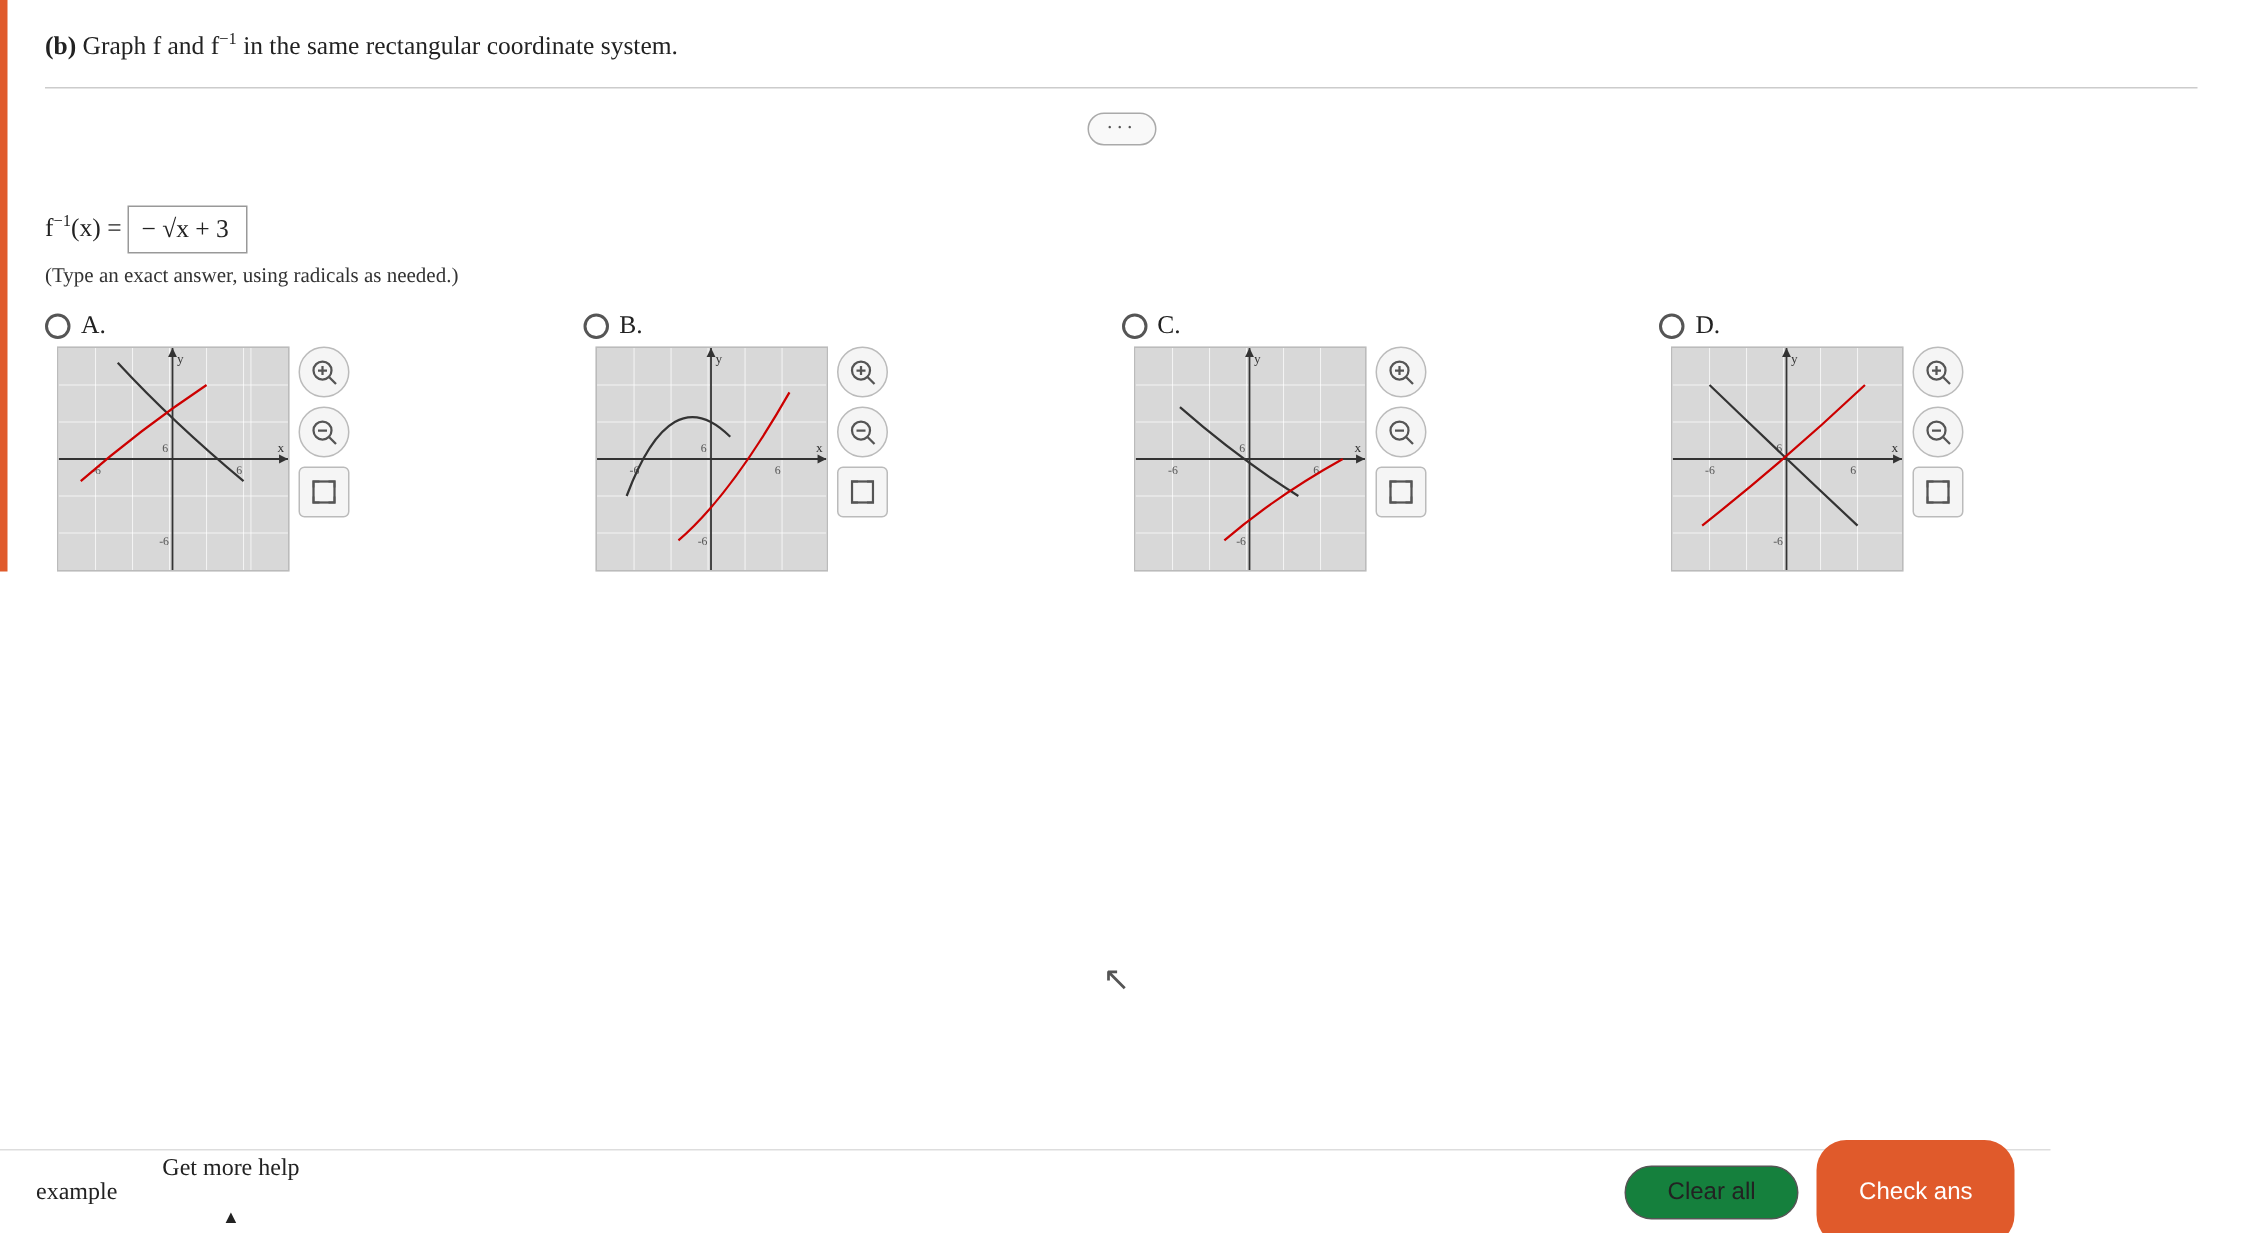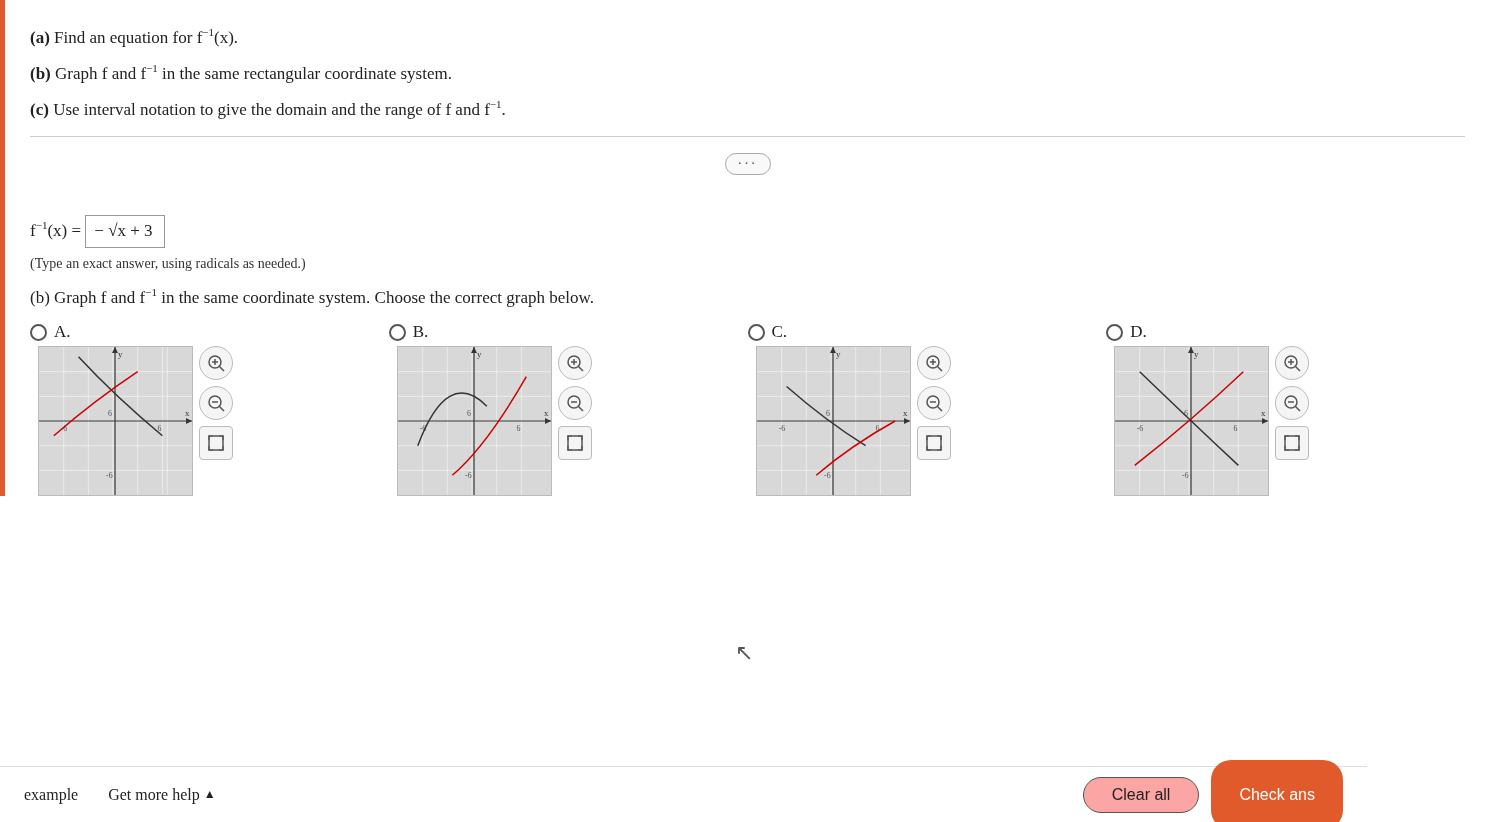--- a/index.html
+++ b/index.html
@@ -182,36 +182,37 @@
     .bottom-left {
       display: flex;
       gap: 30px;
       align-items: center;
       font-size: 16px;
     }
 
     .get-more-help {
       display: flex;
       align-items: center;
-      gap: 4px;
+      gap: 16px;
       cursor: pointer;
+      flex-direction: column;
     }
 
     .bottom-right {
       display: flex;
       gap: 12px;
       align-items: center;
     }
 
     .btn-clear-all {
       border: 1px solid #555;
       border-radius: 20px;
       padding: 8px 28px;
       font-size: 16px;
-      background: #fca5a5;
+      background: #15803d;
       cursor: pointer;
       color: #222;
     }
 
     .btn-check-answer {
       border: none;
       border-radius: 20px;
       padding: 26px 28px;
       font-size: 16px;
       background: #e05a2b;
@@ -239,48 +240,37 @@
   </style>
 </head>
 <body>
 
 <div style="position:relative;">
   <div class="left-accent"></div>
 
   <div class="main-content">
 
 
-    <div class="problem-statement" style="margin-top:6px;">
-      <span class="part-label">(a)</span>
-      <span> Find an equation for f<sup>−1</sup>(x).</span>
-    </div>
     <div class="problem-statement">
       <span class="part-label">(b)</span>
       <span> Graph f and f<sup>−1</sup> in the same rectangular coordinate system.</span>
-    </div>
-    <div class="problem-statement">
-      <span class="part-label">(c)</span>
-      <span> Use interval notation to give the domain and the range of f and f<sup>−1</sup>.</span>
     </div>
 
     <hr class="divider">
 
     <div class="dots-row">
       <span class="dots-btn">···</span>
     </div>
 
     <div class="answer-section">
       <span>f<sup>−1</sup>(x) = </span>
       <span class="answer-box"> − √x + 3</span>
     </div>
     <div class="sub-instruction">(Type an exact answer, using radicals as needed.)</div>
 
-    <div class="part-b-instruction">
-      <span><span class="part-label">(b)</span> Graph f and f<sup>−1</sup> in the same coordinate system. Choose the correct graph below.</span>
-    </div>
 
     <div class="graph-options-row">
 
       <div class="graph-option">
         <div class="option-label-row">
           <span class="radio-circle"></span>
           <span>A.</span>
         </div>
         <div class="graph-inner">
           <div class="graph-img-box">

